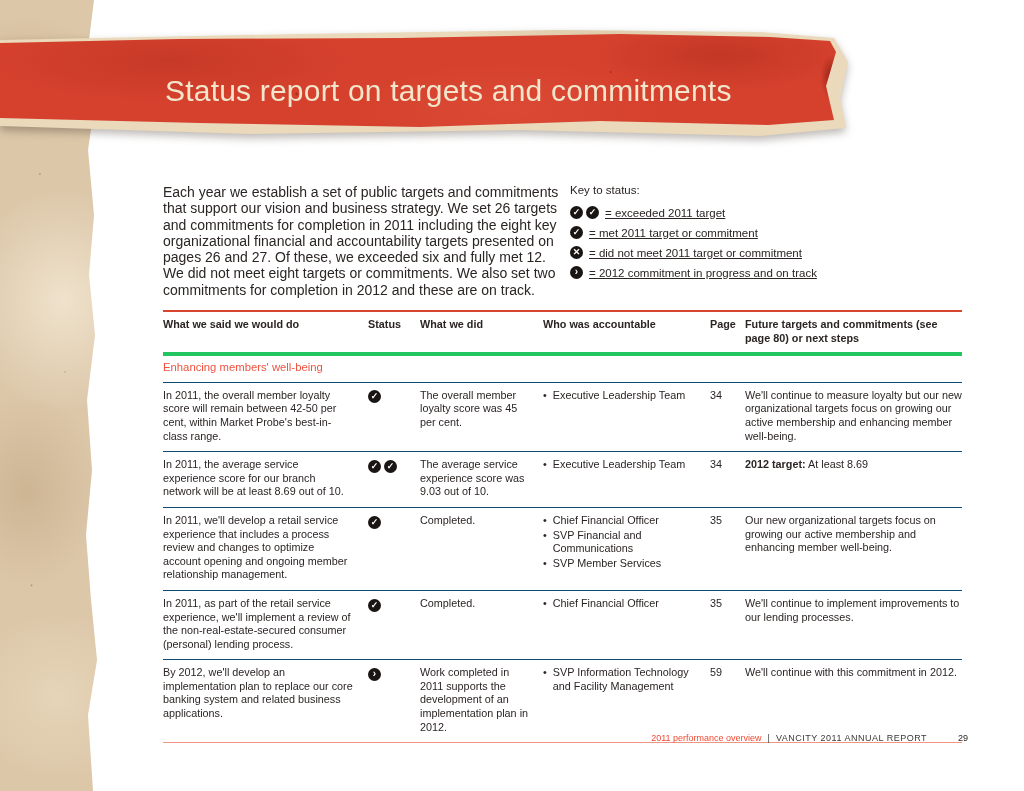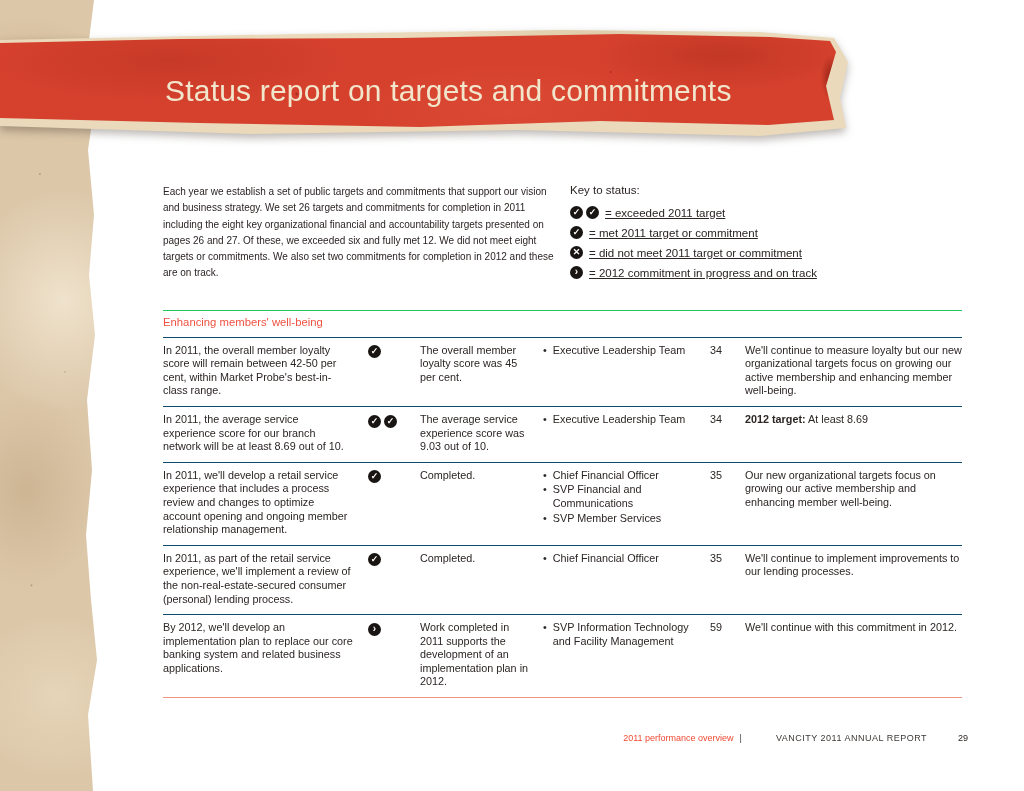--- a/index.html
+++ b/index.html
@@ -40,51 +40,51 @@
       radial-gradient(ellipse 220px 70px at 60% 75%, rgba(255,120,95,.16), transparent 70%),
       radial-gradient(ellipse 180px 50px at 85% 25%, rgba(140,25,15,.25), transparent 70%),
       radial-gradient(circle 3px at 35% 60%, rgba(90,15,10,.5), transparent 70%),
       radial-gradient(circle 2px at 72% 40%, rgba(90,15,10,.45), transparent 70%),
       radial-gradient(ellipse 14px 30px at 98% 45%, rgba(110,15,8,.6), transparent 75%);
     clip-path:polygon(0 15px, 180px 11px, 400px 10px, 620px 6px, 770px 9px, 830px 13px, 836px 24px, 826px 58px, 834px 92px, 768px 97px, 600px 93px, 420px 99px, 200px 95px, 0 90px);
   }
   .banner-title { position:absolute; left:165px; top:46px; font-size:30px; font-weight:400; letter-spacing:.2px; color:#f1e6cc; }
 
   
-  .intro { position:absolute; left:163px; top:184px; width:398px; font-size:10px; line-height:16.3px; }
+  .intro { position:absolute; left:163px; top:184px; width:398px; font-size:14px; line-height:16.3px; }
   .key { position:absolute; left:570px; top:184px; width:320px; font-size:11.5px; }
   .key-heading { margin-bottom:10px; }
   .key-row { display:flex; align-items:center; gap:4px; margin-bottom:6.5px; }
   .key-row .lbl { margin-left:2px;text-decoration:underline; }
 
   .sicon { display:inline-block; width:13px; height:13px; border-radius:50%; background:#191513; color:#ffffff;
            font-size:9px; font-weight:700; line-height:13px; text-align:center; vertical-align:middle; }
   .sicon + .sicon { margin-left:3px; }
   .sicon.arrow { font-size:10px; line-height:12px; }
 
   
   .tbl { position:absolute; left:163px; top:310px; width:799px; font-size:10.8px; line-height:13.6px; }
   .trow { display:flex; }
   .c1{width:205px; padding-right:14px;} .c2{width:52px;} .c3{width:123px; padding-right:12px;}
   .c4{width:167px; padding-right:12px;} .c5{width:35px;} .c6{width:217px;}
   .thead { border-top:2px solid #d8452f; padding:6px 0 7px; font-weight:700; }
-  .section-row { border-top:1px solid #22c55e; padding:5px 0 7px; color:#ef5340; font-size:11.3px; }
+  .section-row { border-top:4px solid #22c55e; padding:5px 0 7px; color:#ef5340; font-size:11.3px; }
   .drow { border-top:1px solid #0c4a6e; padding:6px 0 8px; }
   .tbl-end { border-top:1.5px solid #ee9583; }
   .r1{min-height:61px;} .r2{min-height:50px;} .r3{min-height:77px;} .r4{min-height:59px;} .r5{min-height:79px;}
   .statcell { padding-top:1px; white-space:nowrap; }
   .li { display:flex; gap:6px; margin-bottom:1px; }
   .li .litext { flex:1; }
   b.lead { font-weight:700; }
 
   
   .footer { position:absolute; top:733px; right:56px; display:flex; align-items:baseline; font-size:9px; }
   .footer .sect { color:#f04a33; }
   .footer .pipe { margin:0 6px; color:#444; }
-  .footer .rep { color:#3c3835; text-transform:uppercase; letter-spacing:.5px;margin-left:28px; }
+  .footer .rep { color:#3c3835; text-transform:uppercase; letter-spacing:.5px; }
   .footer .pg { margin-left:31px; color:#2b2523; }
 </style>
 </head>
 <body>
 
 <div class="page">
 
   <div class="kraft"></div>
 
   <div class="banner-wrap">
@@ -110,20 +110,28 @@
       <span><span class="sicon x">✕</span></span>
       <span class="lbl">= did not meet 2011 target or commitment</span>
     </div>
     <div class="key-row">
       <span><span class="sicon arrow">›</span></span>
       <span class="lbl">= 2012 commitment in progress and on track</span>
     </div>
   </div>
 
   <div class="tbl">
+    <div class="trow thead">
+      <div class="c1">What we said we would do</div>
+      <div class="c2">Status</div>
+      <div class="c3">What we did</div>
+      <div class="c4">Who was accountable</div>
+      <div class="c5">Page</div>
+      <div class="c6">Future targets and commitments (see page 80) or next steps</div>
+    </div>
 
     <div class="trow section-row">
       <div>Enhancing members' well-being</div>
     </div>
 
     <div class="trow drow r1">
       <div class="c1">In 2011, the overall member loyalty score will remain between 42-50 per cent, within Market Probe's best-in-class range.</div>
       <div class="c2 statcell"><span class="sicon check">✓</span></div>
       <div class="c3">The overall member loyalty score was 45 per cent.</div>
       <div class="c4">

